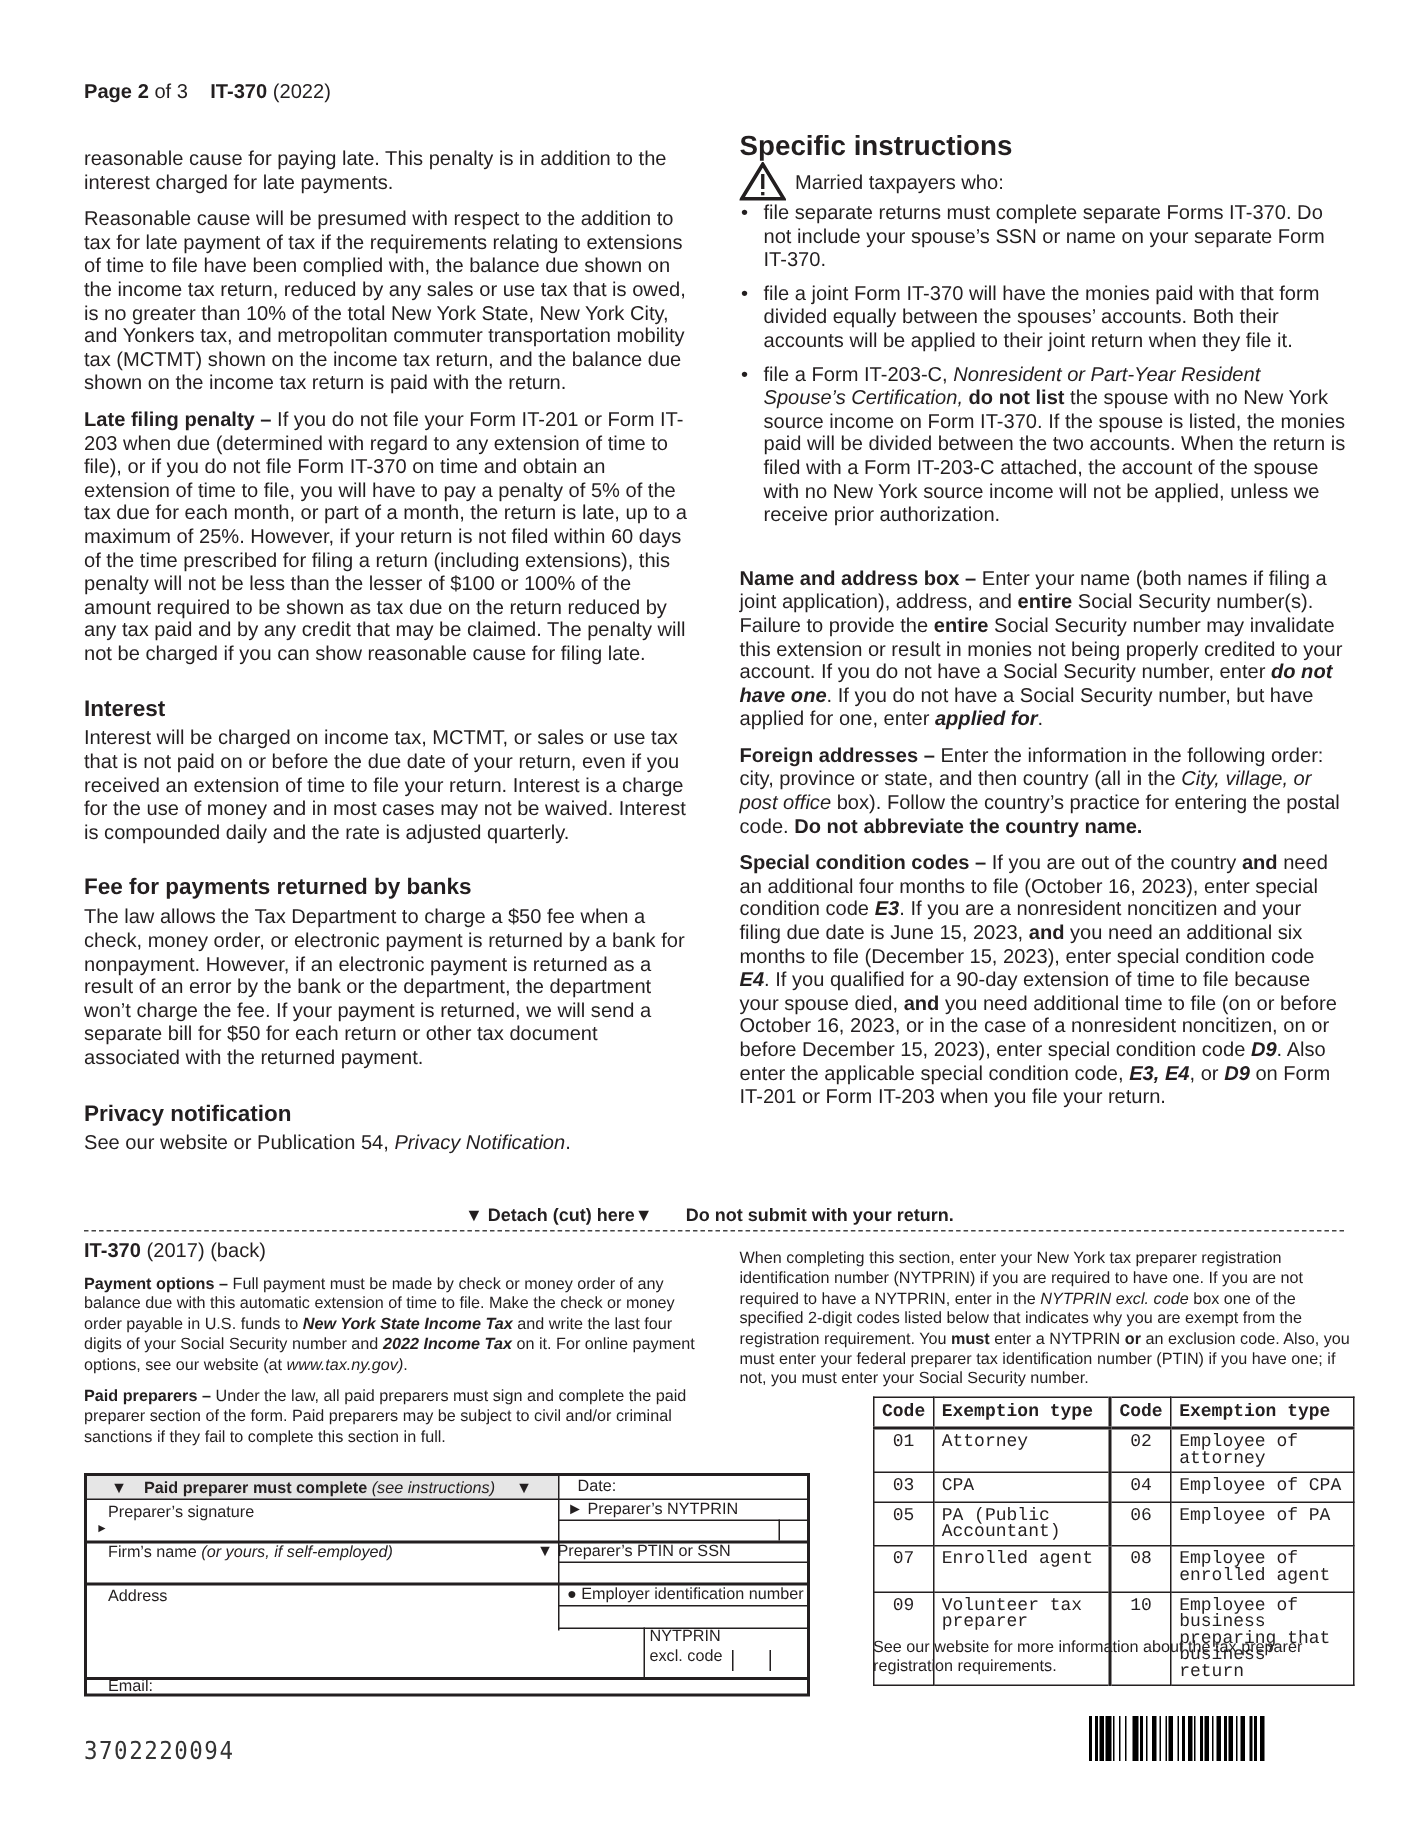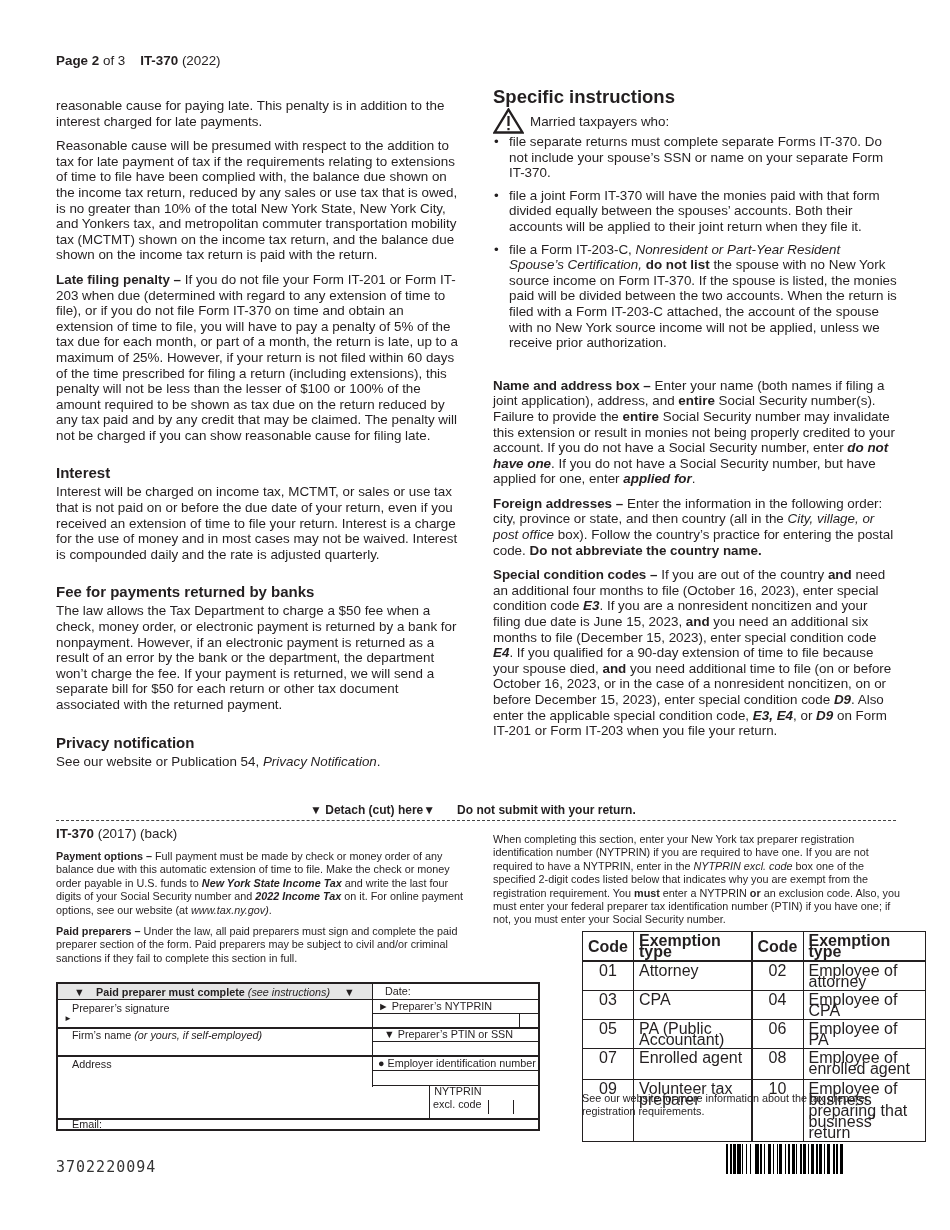--- a/index.html
+++ b/index.html
@@ -28,38 +28,38 @@
   .detach-text span.gap { display: inline-block; width: 22px; }
   .detach-line { position: absolute; left: 0; top: 17px; width: 840px; border-top: 1.3px dashed #444; }
 
   .back-left { position: absolute; left: 56px; top: 826px; width: 410px; }
   .back-title { font-size: 13.4px; margin-bottom: 9px; }
   .small { font-size: 10.8px; line-height: 13.4px; }
   .small p { margin-bottom: 8px; }
 
   .back-right { position: absolute; left: 493px; top: 833px; width: 410px; }
 
-  .ex-table { position: absolute; left: 582px; top: 931px; border-collapse: collapse; font-size: 16px; }
+  .ex-table { position: absolute; left: 582px; top: 931px; border-collapse: collapse; font-size: 12px; font-family: Liberation Mono, monospace; }
   .ex-table th, .ex-table td { border: 1px solid #231f20; padding: 3px 5px; vertical-align: top; text-align: left; line-height: 11px; }
   .ex-table th { font-weight: bold; height: 20px; vertical-align: middle; }
   .ex-table td.code { text-align: center; width: 35px; }
   .ex-table th.code { width: 35px; }
   .ex-table tr:first-child th { border-bottom: 2px solid #231f20; }
   .ex-table .sep { border-left: 2px solid #231f20; }
   .ex-note { position: absolute; left: 582px; top: 1092px; width: 320px; font-size: 10.8px; line-height: 13px; }
 
   .prep-box { position: absolute; left: 56px; top: 982px; width: 484px; height: 149px; border: 2px solid #231f20; font-size: 10.8px; }
   .prep-head { position: absolute; left: 0; top: 0; width: 314px; height: 16px; background: #e6e6e6; border-bottom: 1px solid #231f20; font-weight: bold; line-height: 16px; }
   .prep-head .arrow-l { position: absolute; left: 16px; }
   .prep-head .title { position: absolute; left: 38px; }
   .prep-head .title i { font-weight: normal; }
   .prep-head .arrow-r { position: absolute; left: 286px; }
   .vline { position: absolute; background: #231f20; }
   .hline { position: absolute; background: #231f20; }
-  .lbl { position: absolute; white-space: nowrap; text-align: right; }
+  .lbl { position: absolute; white-space: nowrap; }
   .barcode { position: absolute; left: 726px; top: 1144px; width: 155px; height: 30px; display: flex; align-items: stretch; }
   .barcode span { background: #000; display: block; height: 100%; }
   .ocr { position: absolute; left: 56px; top: 1158px; font-family: "DejaVu Sans Mono", monospace; font-size: 15px; letter-spacing: 1px; color: #333; transform: scaleY(1.1); }
 </style>
 </head>
 <body>
 
 <div class="page">
 
   <div class="page-header">
@@ -198,21 +198,21 @@
 
     <div class="lbl" style="left:320px; top:16px;">► Preparer’s NYTPRIN</div>
     <div class="hline" style="left:314px; top:29px; width:168px; height:1px;"></div>
     <div style="position:absolute; left:316px; top:30px; width:145px; height:12px;"></div>
     <div class="vline" style="left:461px; top:29px; width:1px; height:14px;"></div>
 
     <div class="hline" style="left:0; top:43px; width:482px; height:1.5px;"></div>
 
     <div class="lbl" style="left:14px; top:45px;"><span>Firm’s name</span><i> (or yours, if self-employed)</i></div>
 
-    <div class="lbl" style="left:326px; top:44px;">▼ Preparer’s PTIN or SSN</div>
+    <div class="lbl" style="left:300px; top:44px;">▼ Preparer’s PTIN or SSN</div>
     <div class="hline" style="left:314px; top:57px; width:168px; height:1px;"></div>
     <div style="position:absolute; left:316px; top:58px; width:164px; height:12px;"></div>
 
     <div class="hline" style="left:0; top:71px; width:482px; height:1.5px;"></div>
 
     <div class="lbl" style="left:14px; top:74px;">Address</div>
 
     <div class="lbl" style="left:320px; top:73px;">● Employer identification number</div>
     <div class="hline" style="left:314px; top:86px; width:168px; height:1px;"></div>
     <div style="position:absolute; left:316px; top:87px; width:164px; height:14px;"></div>

